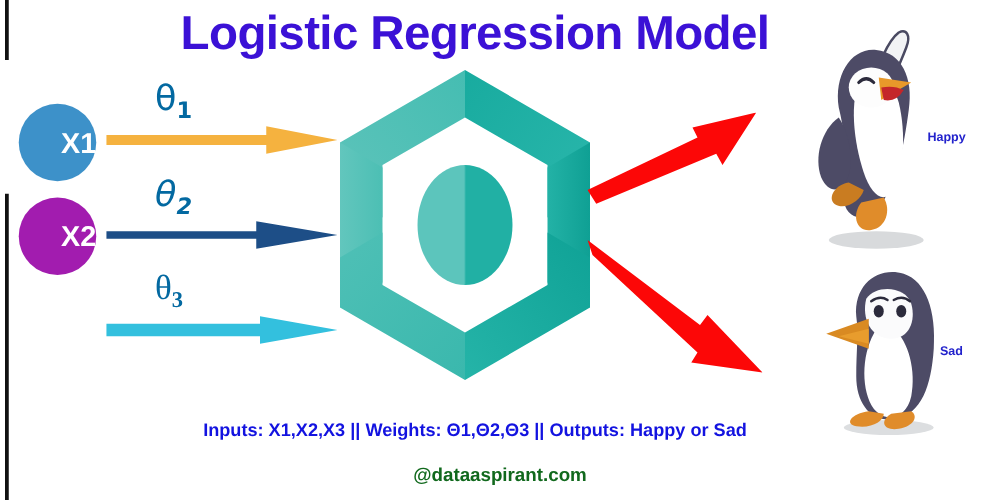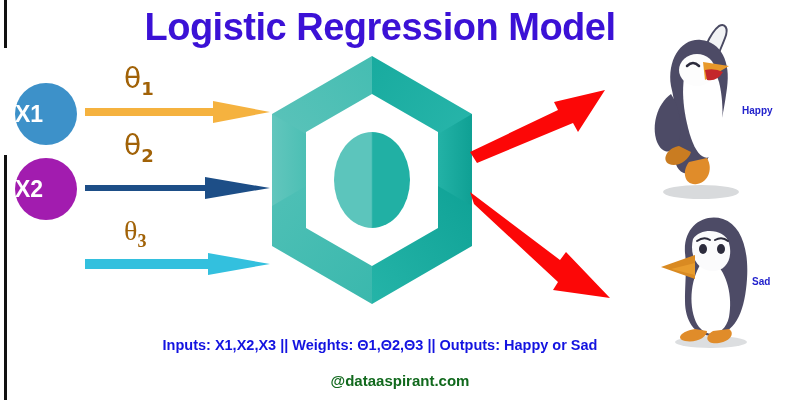--- a/index.html
+++ b/index.html
@@ -41,43 +41,43 @@
   }
 
   
   .node {
     position: absolute;
     width: 62px;
     height: 62px;
     border-radius: 50%;
     display: flex;
     align-items: center;
-    justify-content: flex-start;
+    justify-content: flex-end;
     color: #ffffff;
     font-size: 23px;
     font-weight: bold;
   }
   #node-x1 { left: 15px; top: 83px;  background: #3d91c9; }
   #node-x2 { left: 15px; top: 158px; background: #a21caf; }
   #node-x3 { left: 15px; top: 233px; background: #f98112; }
 
   
   .weight-label {
     position: absolute;
     font-size: 28px;
-    color: #a16207;
+    color: #0369a1;
     font-family: "DejaVu Sans", sans-serif;
     white-space: nowrap;
   }
   .weight-label sub {
     font-size: 18px;
     font-weight: bold;
   }
   #weight-1 { left: 124px; top: 62px;  }
-  #weight-2 { left: 124px; top: 129px; }
+  #weight-2 { left: 124px; top: 139px; font-style: italic; }
   #weight-3 { left: 124px; top: 215px; font-family: Liberation Serif, serif; }
 
   
   .in-arrow { position: absolute; }
   #arrow-theta1 { left: 85px;  top: 100px; }
   #arrow-theta2 { left: 85px;  top: 176px; }
   #arrow-theta3 { left: 85px;  top: 252px; }
 
   
   #hexagon-node {

